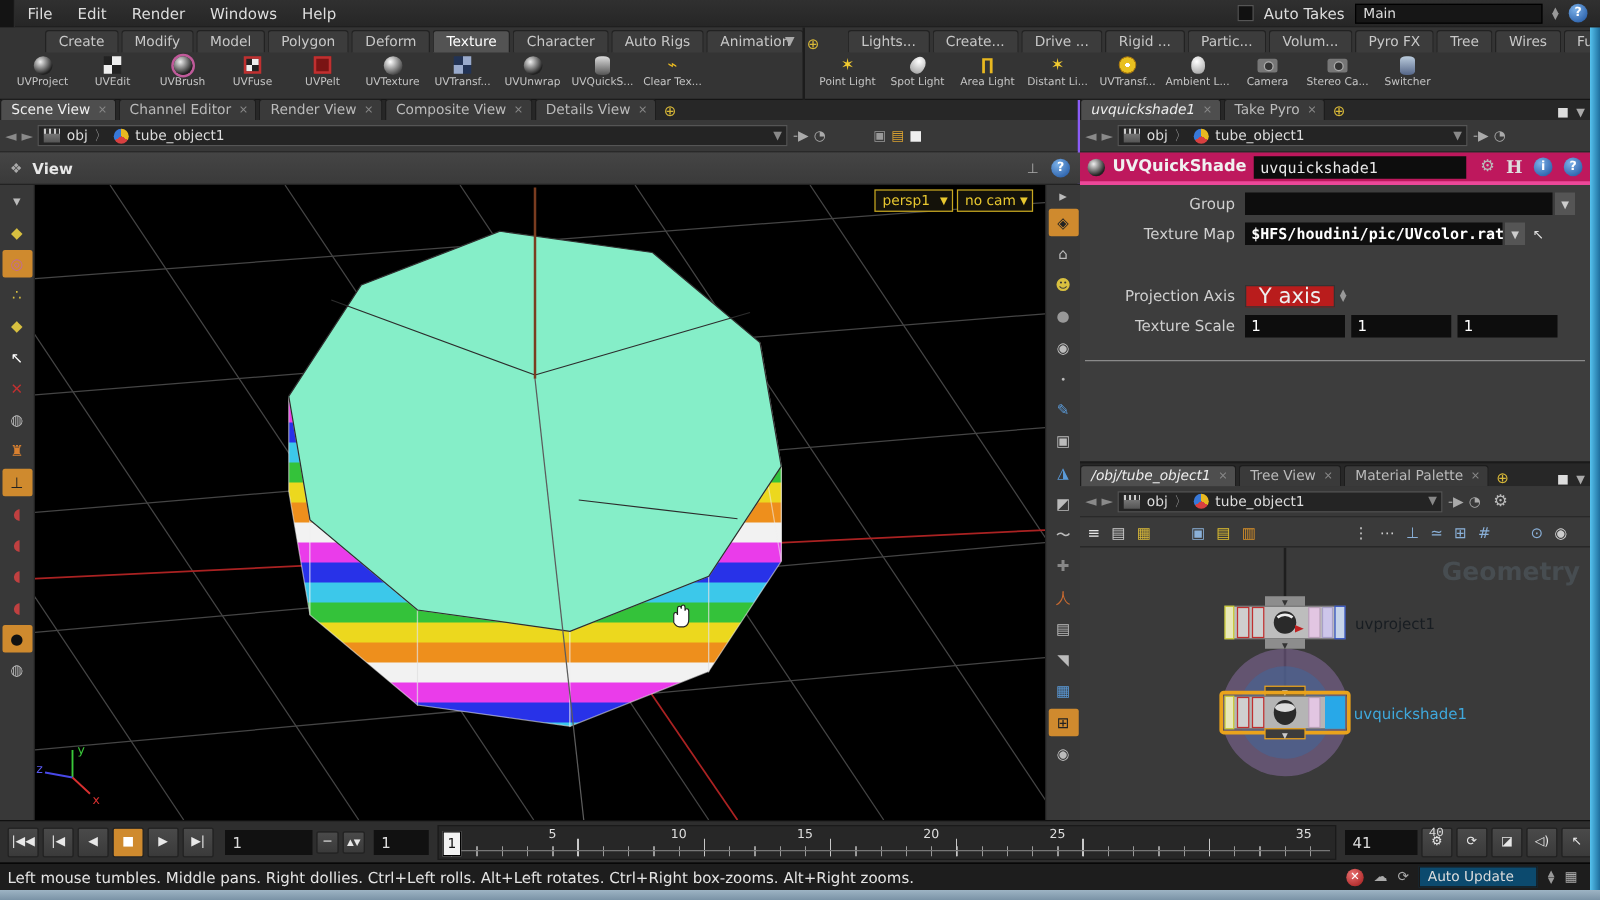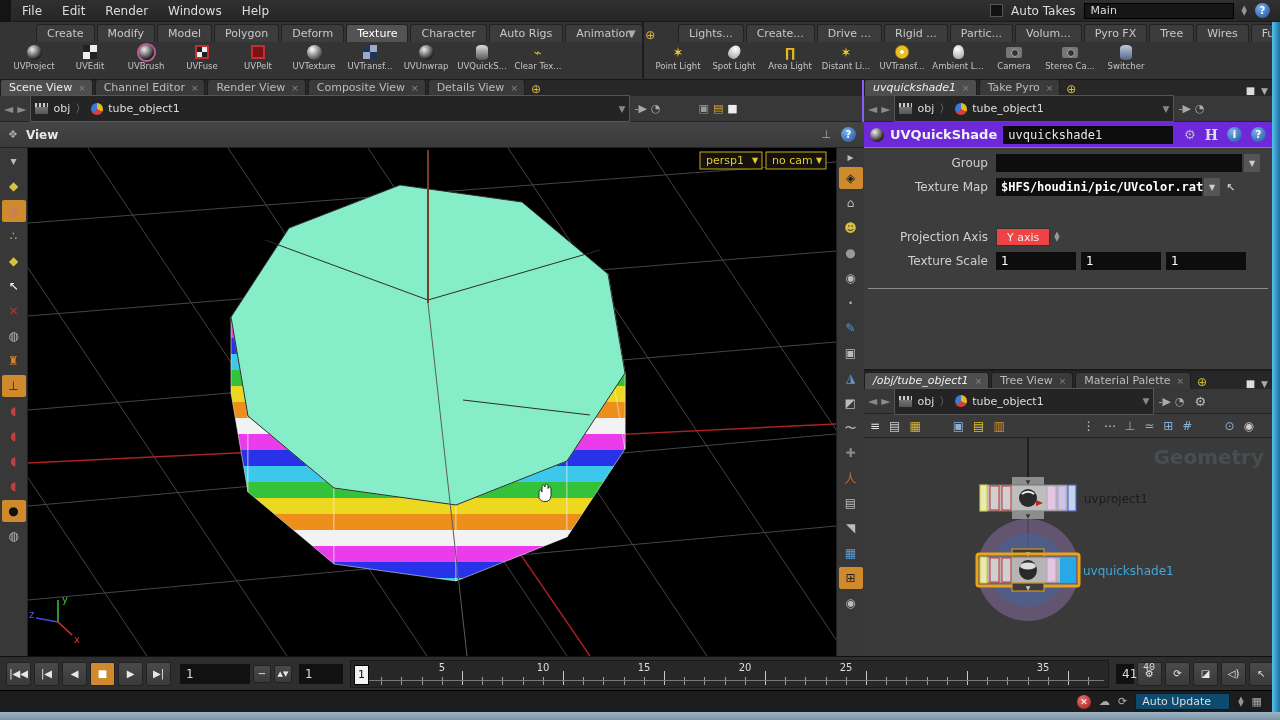--- a/index.html
+++ b/index.html
@@ -38,54 +38,54 @@
   .shelf-div{position:absolute;left:642px;top:0;width:2px;height:58px;background:#1c1c1c;}
   .plus-ico{color:#d8b838;font-size:12px;}
   .tab-arrow{color:#aaa;font-size:10px;}
   
   .pane-tabs{display:flex;align-items:flex-end;gap:2px;height:16px;background:#272727;}
   .pane-tab{background:#3a3a3a;border:1px solid #1d1d1d;border-bottom:none;border-radius:3px 3px 0 0;padding:1px 6px 2px 8px;font-size:11px;color:#bbb;display:flex;align-items:center;gap:6px;white-space:nowrap;}
   .pane-tab.active{background:#4e4e4e;color:#eee;}
   .pane-tab .x{color:#888;font-size:9px;}
   .pathbar{display:flex;align-items:center;height:26px;background:#383838;border-bottom:1px solid #242424;padding:0 4px;gap:4px;}
   .nav-arrow{color:#8a8a8a;font-size:12px;}
-  .crumb{display:flex;align-items:center;background:#242424;border:1px solid #555;height:27px;padding:0 4px;gap:5px;color:#ddd;font-size:11px;}
+  .crumb{display:flex;align-items:center;background:#242424;border:1px solid #555;height:17px;padding:0 4px;gap:5px;color:#ddd;font-size:11px;}
   .crumb .sep{color:#999;}
   .crumb .dd{margin-left:auto;color:#888;font-size:9px;}
   .mini-ico{font-size:11px;color:#aaa;}
   .geo-ico{width:12px;height:12px;border-radius:50%;background:conic-gradient(#e8b820 0 33%,#d84040 0 66%,#3878d8 0);}
   .clap-ico{width:13px;height:11px;background:linear-gradient(#888,#555);position:relative;}
   .clap-ico:after{content:"";position:absolute;top:0;left:0;right:0;height:4px;background:repeating-linear-gradient(90deg,#ccc 0 2px,#333 2px 4px);}
   
   #scene-pane{left:0;top:80px;width:864px;height:576px;background:#3a3a3a;border-right:2px solid #8b5cf6;}
   #viewbar{position:absolute;left:0;top:42px;width:864px;height:26px;background:linear-gradient(#454545,#3a3a3a);border-bottom:1px solid #222;display:flex;align-items:center;padding:0 8px;gap:8px;}
   #viewbar .vtitle{color:#e8e8e8;font-size:12px;font-weight:bold;}
   #viewbar .right{margin-left:auto;display:flex;gap:10px;align-items:center;}
   #left-toolbar{position:absolute;left:0;top:68px;width:28px;height:508px;background:#383838;border-right:1px solid #222;display:flex;flex-direction:column;align-items:center;padding-top:2px;gap:3px;}
   .ltb{width:24px;height:22px;display:flex;align-items:center;justify-content:center;font-size:12px;color:#bbb;border-radius:2px;}
   .ltb.hl{background:#cf8a2e;color:#222;}
   #right-toolbar{position:absolute;left:836px;top:68px;width:28px;height:508px;background:#383838;border-left:1px solid #222;display:flex;flex-direction:column;align-items:center;padding-top:2px;gap:3px;}
   #viewport{position:absolute;left:28px;top:68px;width:808px;height:508px;background:#000;}
   
   #param-pane{left:864px;top:80px;width:408px;height:289px;background:#3d3d3d;}
   #net-pane{left:864px;top:369px;width:408px;height:287px;background:#3d3d3d;border-top:2px solid #1a1a1a;}
   .pane-tabs .endicons{margin-left:auto;display:flex;gap:6px;align-items:center;padding-right:4px;color:#aaa;font-size:9px;}
-  #node-header{display:flex;align-items:center;height:26px;background:#6d28d9;border-bottom:1px solid #ec4899;padding:0 6px;gap:6px;text-align:right;}
+  #node-header{display:flex;align-items:center;height:26px;background:#be185d;border-bottom:3px solid #ec4899;padding:0 6px;gap:6px;text-align:right;}
   #node-header .ntype{font-weight:bold;color:#f0f0f0;font-size:13px;}
   #node-header .nname{width:170px;height:18px;background:#0d0d0d;color:#e8e8e8;font-size:12px;padding:0 5px;display:flex;align-items:center;font-family:"DejaVu Sans Mono",monospace;}
   #node-header .hicons{margin-left:auto;display:flex;gap:9px;align-items:center;}
   .gear{color:#bbb;font-size:13px;}
   .hlogo{color:#ddd;font-weight:bold;font-size:14px;font-family:"DejaVu Serif",serif;}
   .prow{display:flex;align-items:center;margin-top:6px;}
   .plabel{width:132px;text-align:right;color:#cfcfcf;font-size:12px;padding-right:8px;}
   .pfield{height:18px;background:#0d0d0d;color:#fff;display:flex;align-items:center;padding:0 5px;font-size:12px;}
   .dd-btn{width:16px;height:18px;background:#555;color:#ccc;font-size:8px;display:flex;align-items:center;justify-content:center;margin-left:2px;}
   .folder-tab{position:absolute;left:4px;top:120px;padding:3px 12px;background:#474747;border:1px solid #8a8a8a;border-bottom:none;color:#ddd;font-size:12px;border-radius:2px 2px 0 0;}
   .folder-line{position:absolute;left:4px;top:140px;right:4px;height:1px;background:#8a8a8a;}
-  .combo{height:18px;background:#ef4444;border:1px solid #333;color:#eee;font-size:11px;display:flex;align-items:center;justify-content:center;padding:0 10px;}
+  .combo{height:18px;background:#b91c1c;border:1px solid #333;color:#eee;font-size:17px;display:flex;align-items:center;justify-content:center;padding:0 10px;}
   
   #net-toolbar{display:flex;align-items:center;height:24px;background:#3a3a3a;border-bottom:1px solid #232323;padding:0 6px;gap:9px;font-size:12px;color:#ccc;}
   #net-toolbar .sp{width:14px;}
   
   #timeline{left:0;top:656px;width:1280px;height:34px;background:#2e2e2e;border-top:1px solid #101010;display:flex;align-items:center;padding:0 6px;gap:3px;}
   .tbtn{width:25px;height:24px;background:linear-gradient(#4a4a4a,#3a3a3a);border:1px solid #222;color:#e8e8e8;display:flex;align-items:center;justify-content:center;font-size:10px;border-radius:2px;}
   .tbtn.orange{background:#cf8a2e;color:#fff;}
   .tfield{height:20px;background:#111;color:#ddd;display:flex;align-items:center;padding:0 6px;font-size:12px;}
   #ruler{position:relative;height:28px;flex:1;background:#272727;border:1px solid #1a1a1a;margin:0 4px;}
   #ruler .tickline{position:absolute;left:10px;right:6px;top:16px;height:8px;background:repeating-linear-gradient(90deg,#9a9a9a 0 1px,transparent 1px 20.2px);}
@@ -626,29 +626,30 @@
       <span class="ticklabel" style="left:91px;">5</span>
       <span class="ticklabel" style="left:192px;">10</span>
       <span class="ticklabel" style="left:293px;">15</span>
       <span class="ticklabel" style="left:394px;">20</span>
       <span class="ticklabel" style="left:495px;">25</span>
       <span class="ticklabel" style="left:596px;margin-top:48px;">30</span>
       <span class="ticklabel" style="left:692px;">35</span>
       <span class="ticklabel" style="left:798px;font-family:Liberation Mono, monospace;">40</span>
       <div id="playhead">1</div>
     </div>
-    <span class="tfield" style="width:18px;">41</span>
+    <span class="tfield" style="width:58px;">41</span>
     <span class="tbtn">⚙</span>
     <span class="tbtn">⟳</span>
     <span class="tbtn">◪</span>
     <span class="tbtn">◁)</span>
     <span class="tbtn">↖</span>
   </div>
 
   <div id="statusbar" class="abs">
+    <span>Left mouse tumbles. Middle pans. Right dollies. Ctrl+Left rolls. Alt+Left rotates. Ctrl+Right box-zooms. Alt+Right zooms.</span>
     <div class="right">
       <span class="err-ico">✕</span>
       <span class="mini-ico" style="color:#aaa;">☁</span>
       <span class="mini-ico" style="color:#aaa;">⟳</span>
       <span class="upd-select">Auto Update</span>
       <span class="spinner">
           <span>▲</span>
           <span>▼</span>
         </span>
       <span class="mini-ico" style="color:#aaa;">▦</span>

